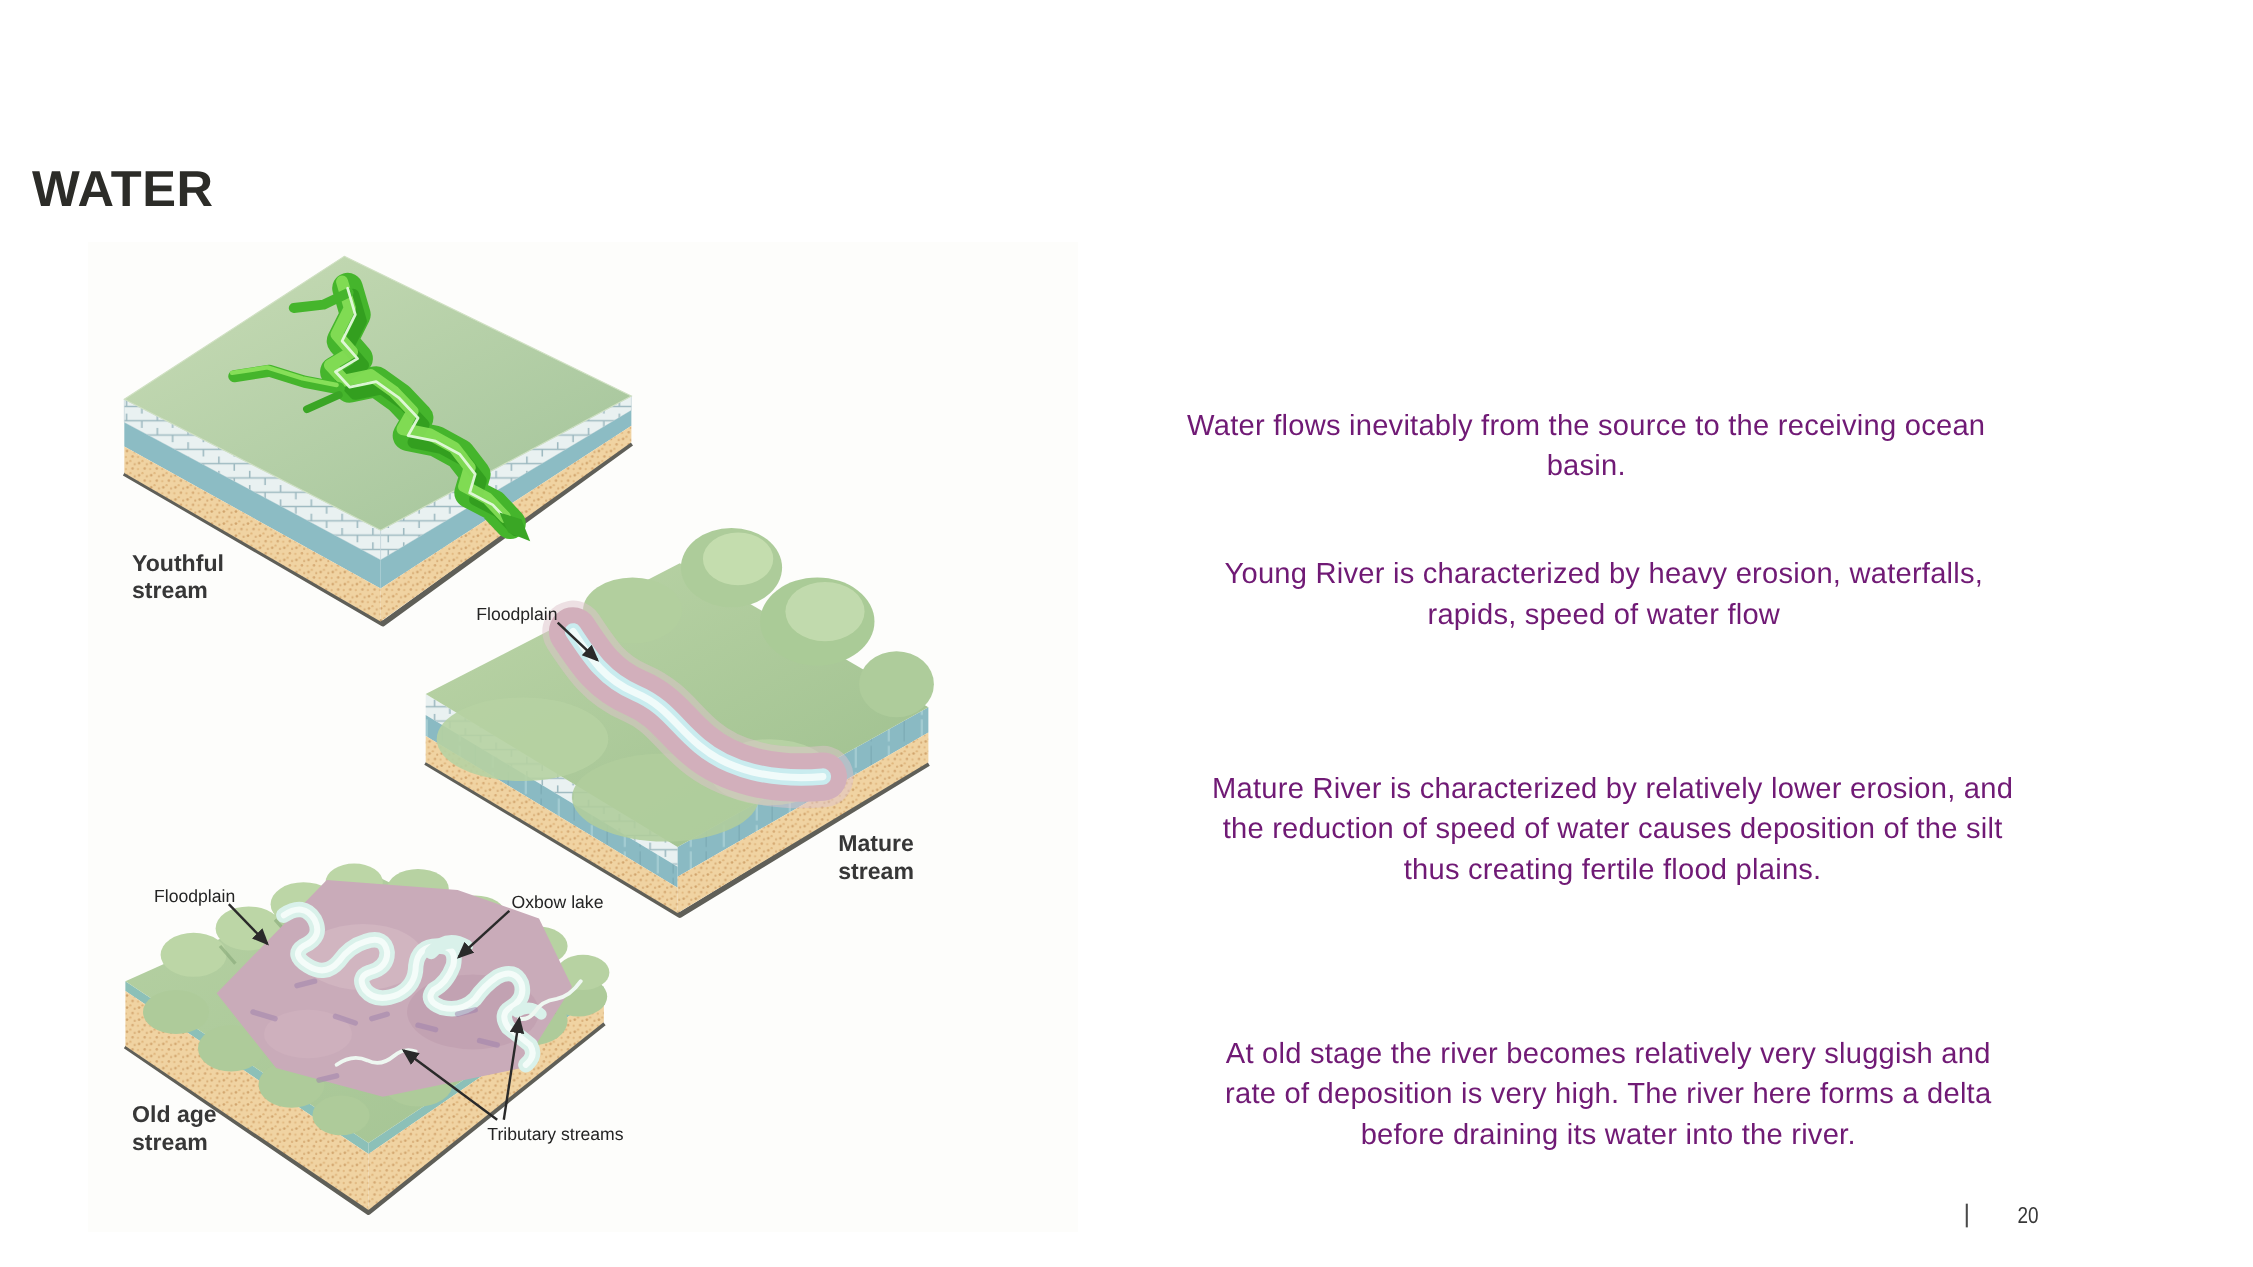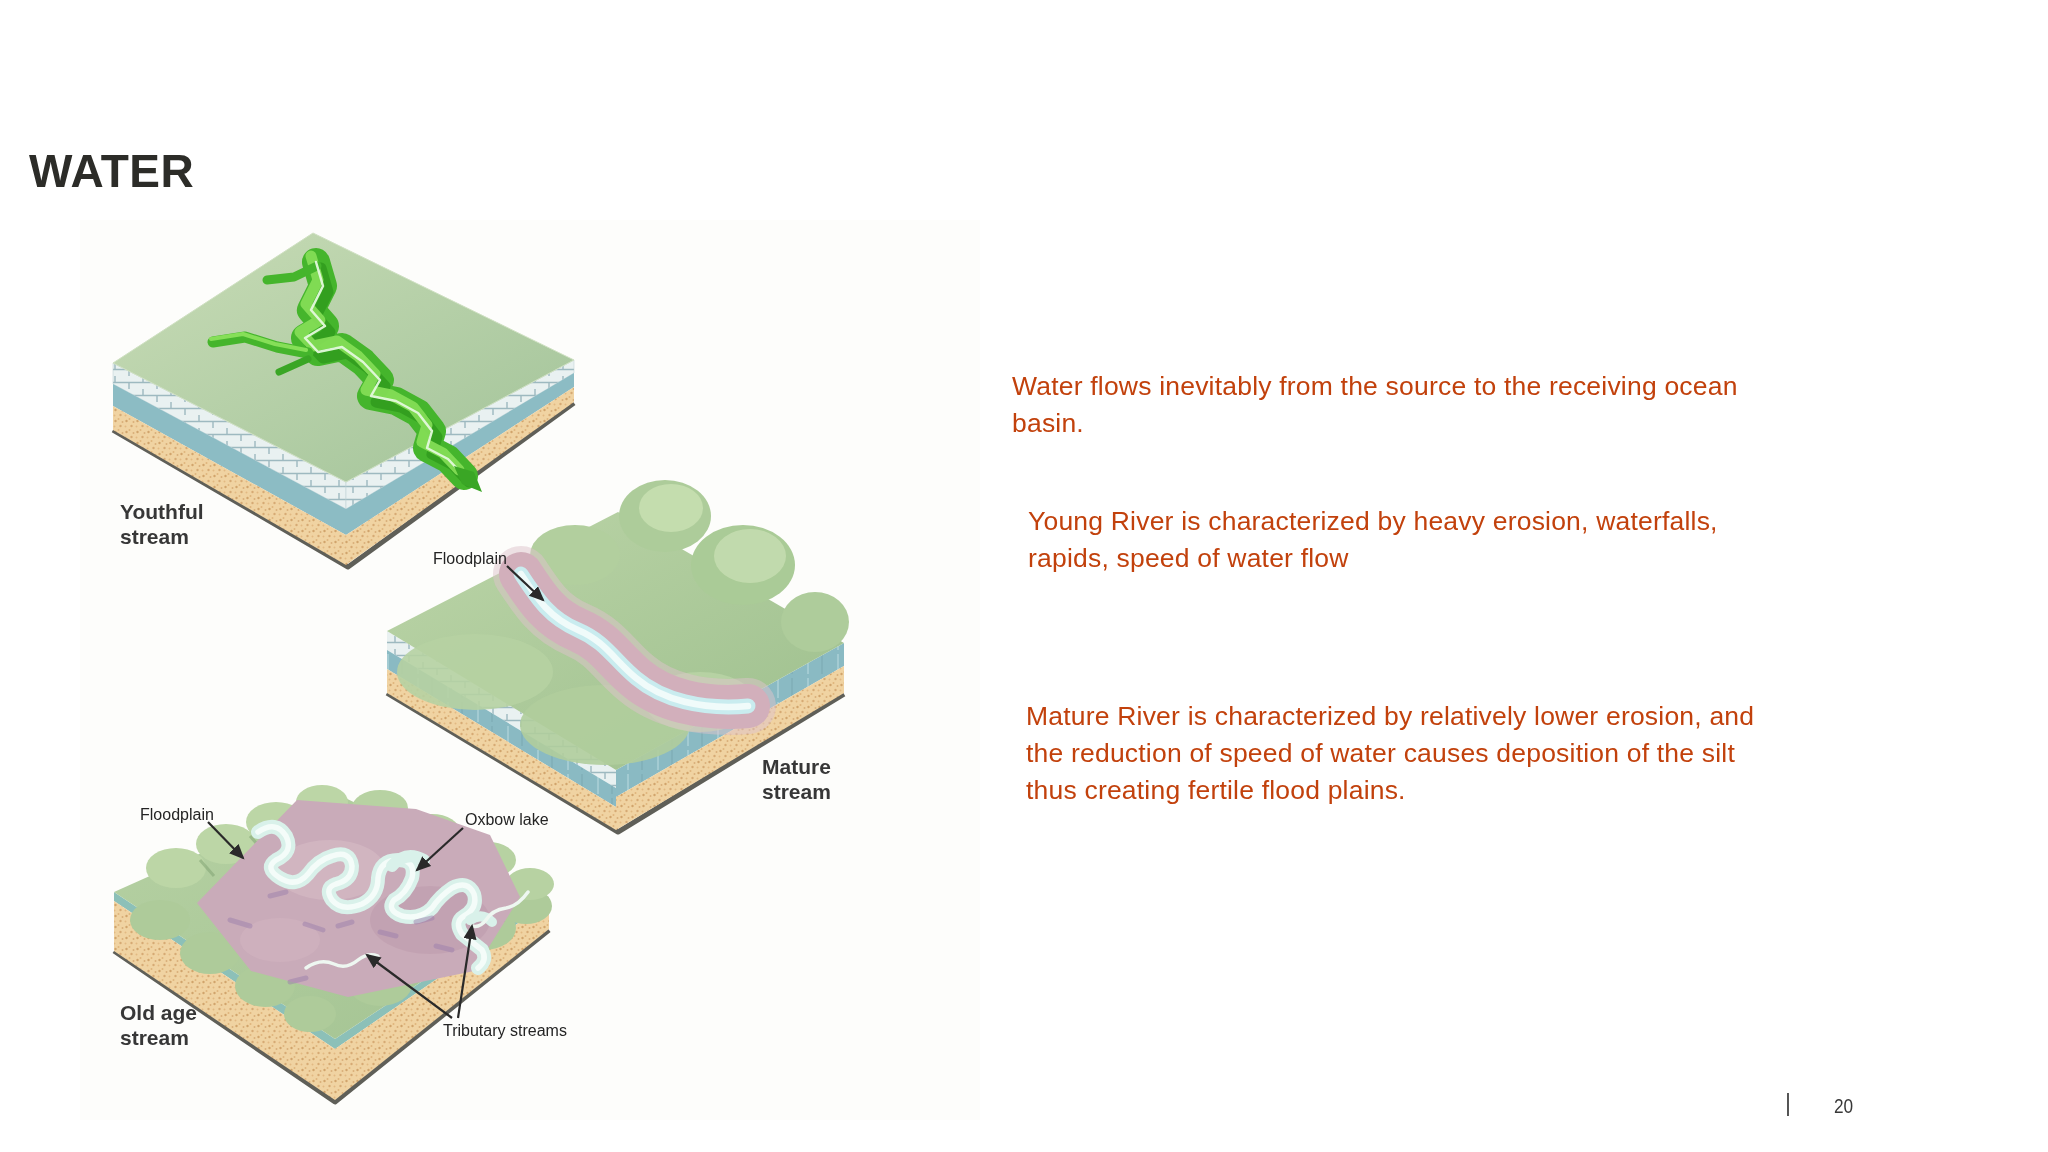--- a/index.html
+++ b/index.html
@@ -1,21 +1,21 @@
 <!DOCTYPE html>
 <html><head>
 <meta charset="utf-8">
 <style>
   html,body{margin:0;padding:0;}
   body{width:2048px;height:1152px;position:relative;background:#ffffff;overflow:hidden;
        font-family:"Liberation Sans",sans-serif;}
-  .slide{position:absolute;inset:0;background:#ffffff;}
+  .slide{position:absolute;inset:0;background:#ffffff;text-align:center;}
   .title{position:absolute;left:29px;top:144px;font-size:46px;font-weight:bold;
          letter-spacing:.5px;color:#2c2c28;}
-  .para{position:absolute;font-size:26.5px;line-height:37px;color:#c2410c;
+  .para{position:absolute;font-size:26.5px;line-height:37px;color:#701a75;
         white-space:pre-line;letter-spacing:.2px;}
   .p1{left:1012px;top:368px;width:860px;}
   .p2{left:1028px;top:503px;width:860px;}
   .p3{left:1026px;top:698px;width:880px;}
   .p4{left:1032px;top:939px;width:860px;}
   .diagram{position:absolute;left:80px;top:220px;}
   .footer-sep{position:absolute;left:1785px;top:1090px;font-size:23px;color:#4a4a4a;}
   .page-num{position:absolute;left:1834px;top:1094px;font-size:21px;color:#383838;
             display:inline-block;transform:scaleX(.82);transform-origin:left center;}
   svg text{font-family:"Liberation Sans",sans-serif;}
@@ -29,20 +29,23 @@
 
   <div class="title">WATER</div>
 
   <div class="para p1">Water flows inevitably from the source to the receiving ocean
 basin.</div>
   <div class="para p2">Young River is characterized by heavy erosion, waterfalls,
 rapids, speed of water flow</div>
   <div class="para p3">Mature River is characterized by relatively lower erosion, and
 the reduction of speed of water causes deposition of the silt
 thus creating fertile flood plains.</div>
+  <div class="para p4">At old stage the river becomes relatively very sluggish and
+rate of deposition is very high. The river here forms a delta
+before draining its water into the river.</div>
 
   <svg class="diagram" width="900" height="900" viewBox="0 0 900 900">
     <defs>
       <pattern id="sandp" width="11" height="11" patternUnits="userSpaceOnUse">
         <rect width="11" height="11" fill="#f0d3a2"></rect>
         <circle cx="2.5" cy="3" r="1.2" fill="#c49055" opacity=".7"></circle>
         <circle cx="7.5" cy="8" r="1.2" fill="#c49055" opacity=".6"></circle>
         <circle cx="5.5" cy="1" r="1" fill="#d8a96c" opacity=".7"></circle>
         <circle cx="9.5" cy="4" r="1" fill="#c49055" opacity=".55"></circle>
         <circle cx="1.5" cy="8.5" r="1" fill="#d8a96c" opacity=".6"></circle>

